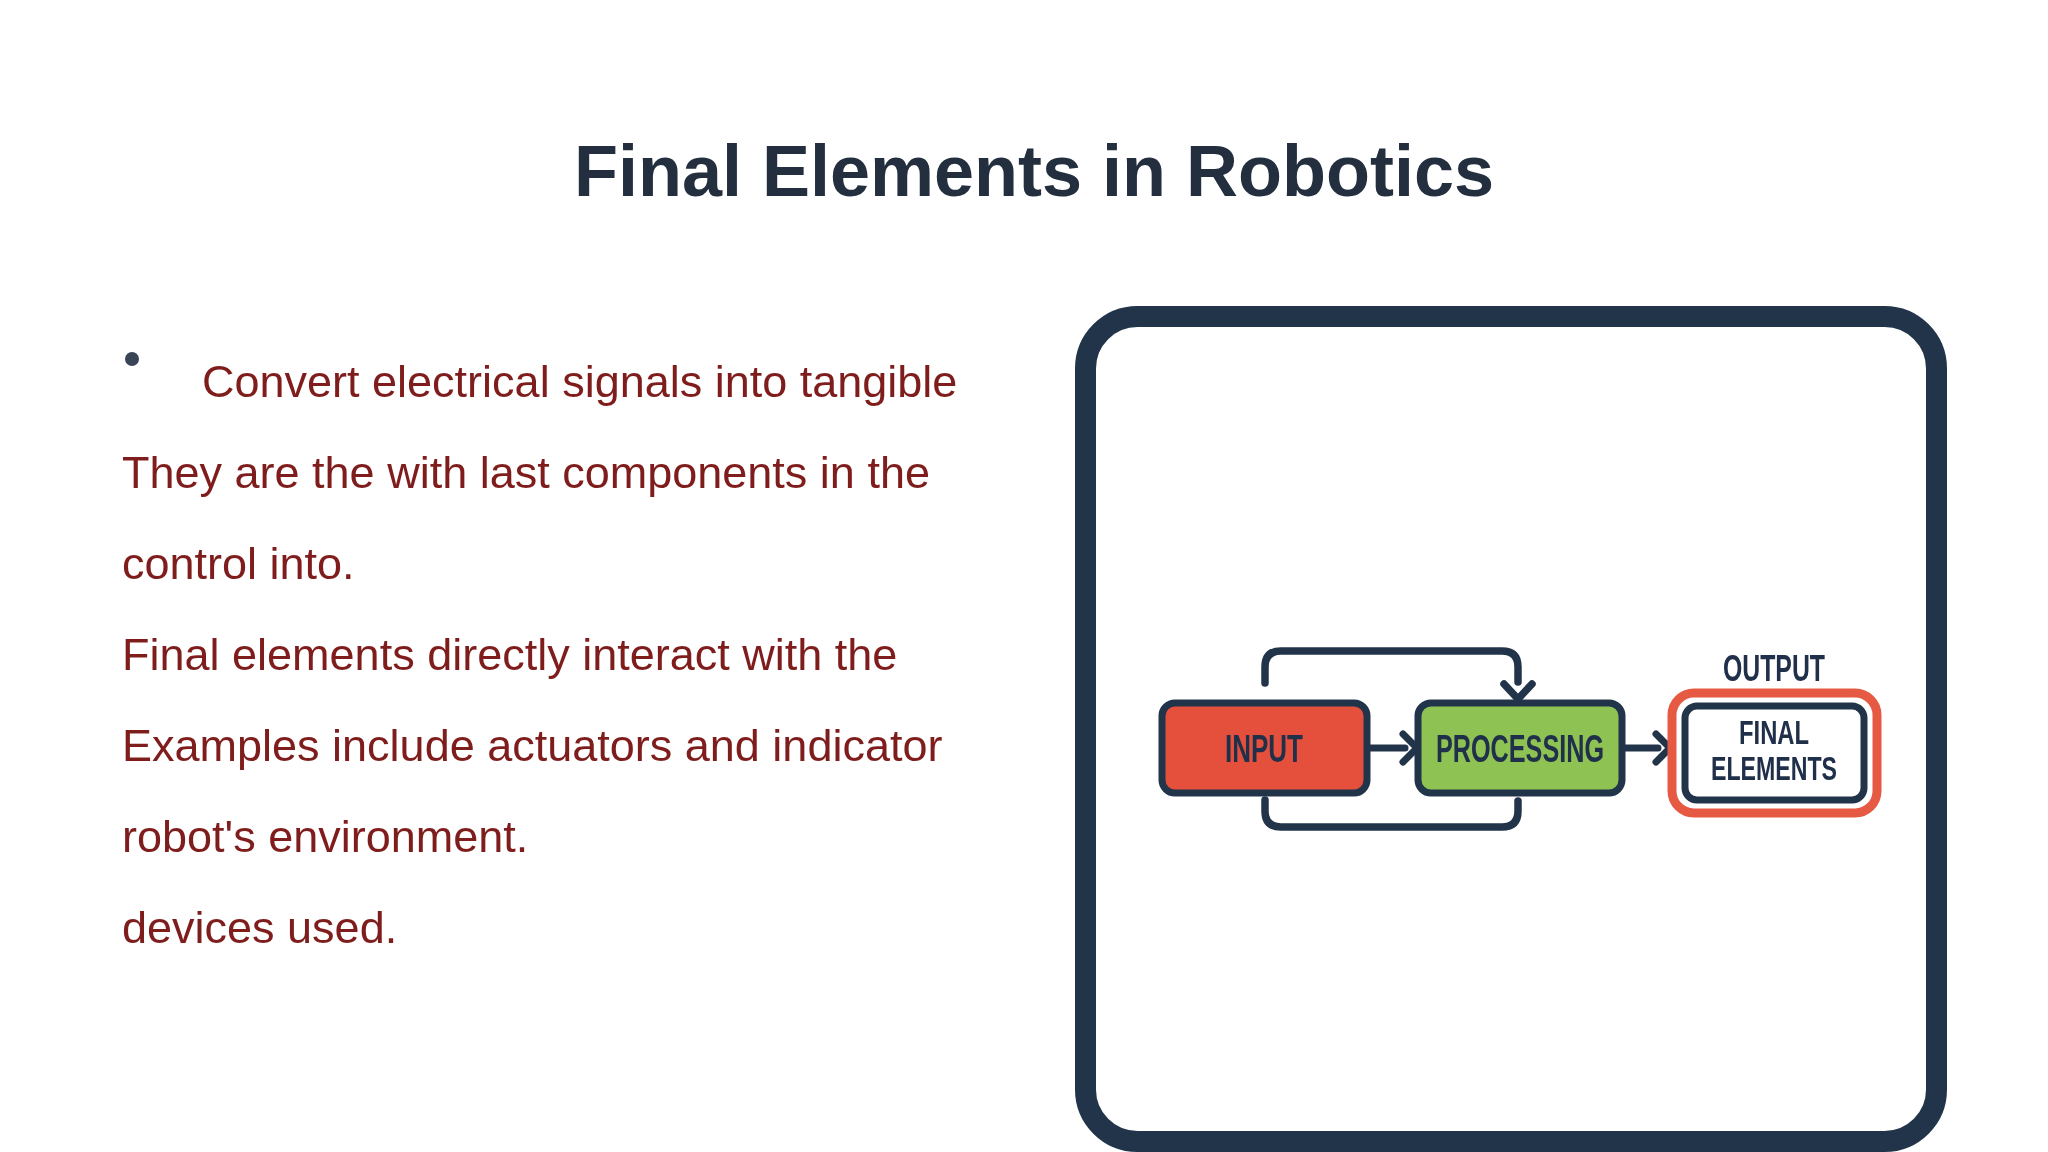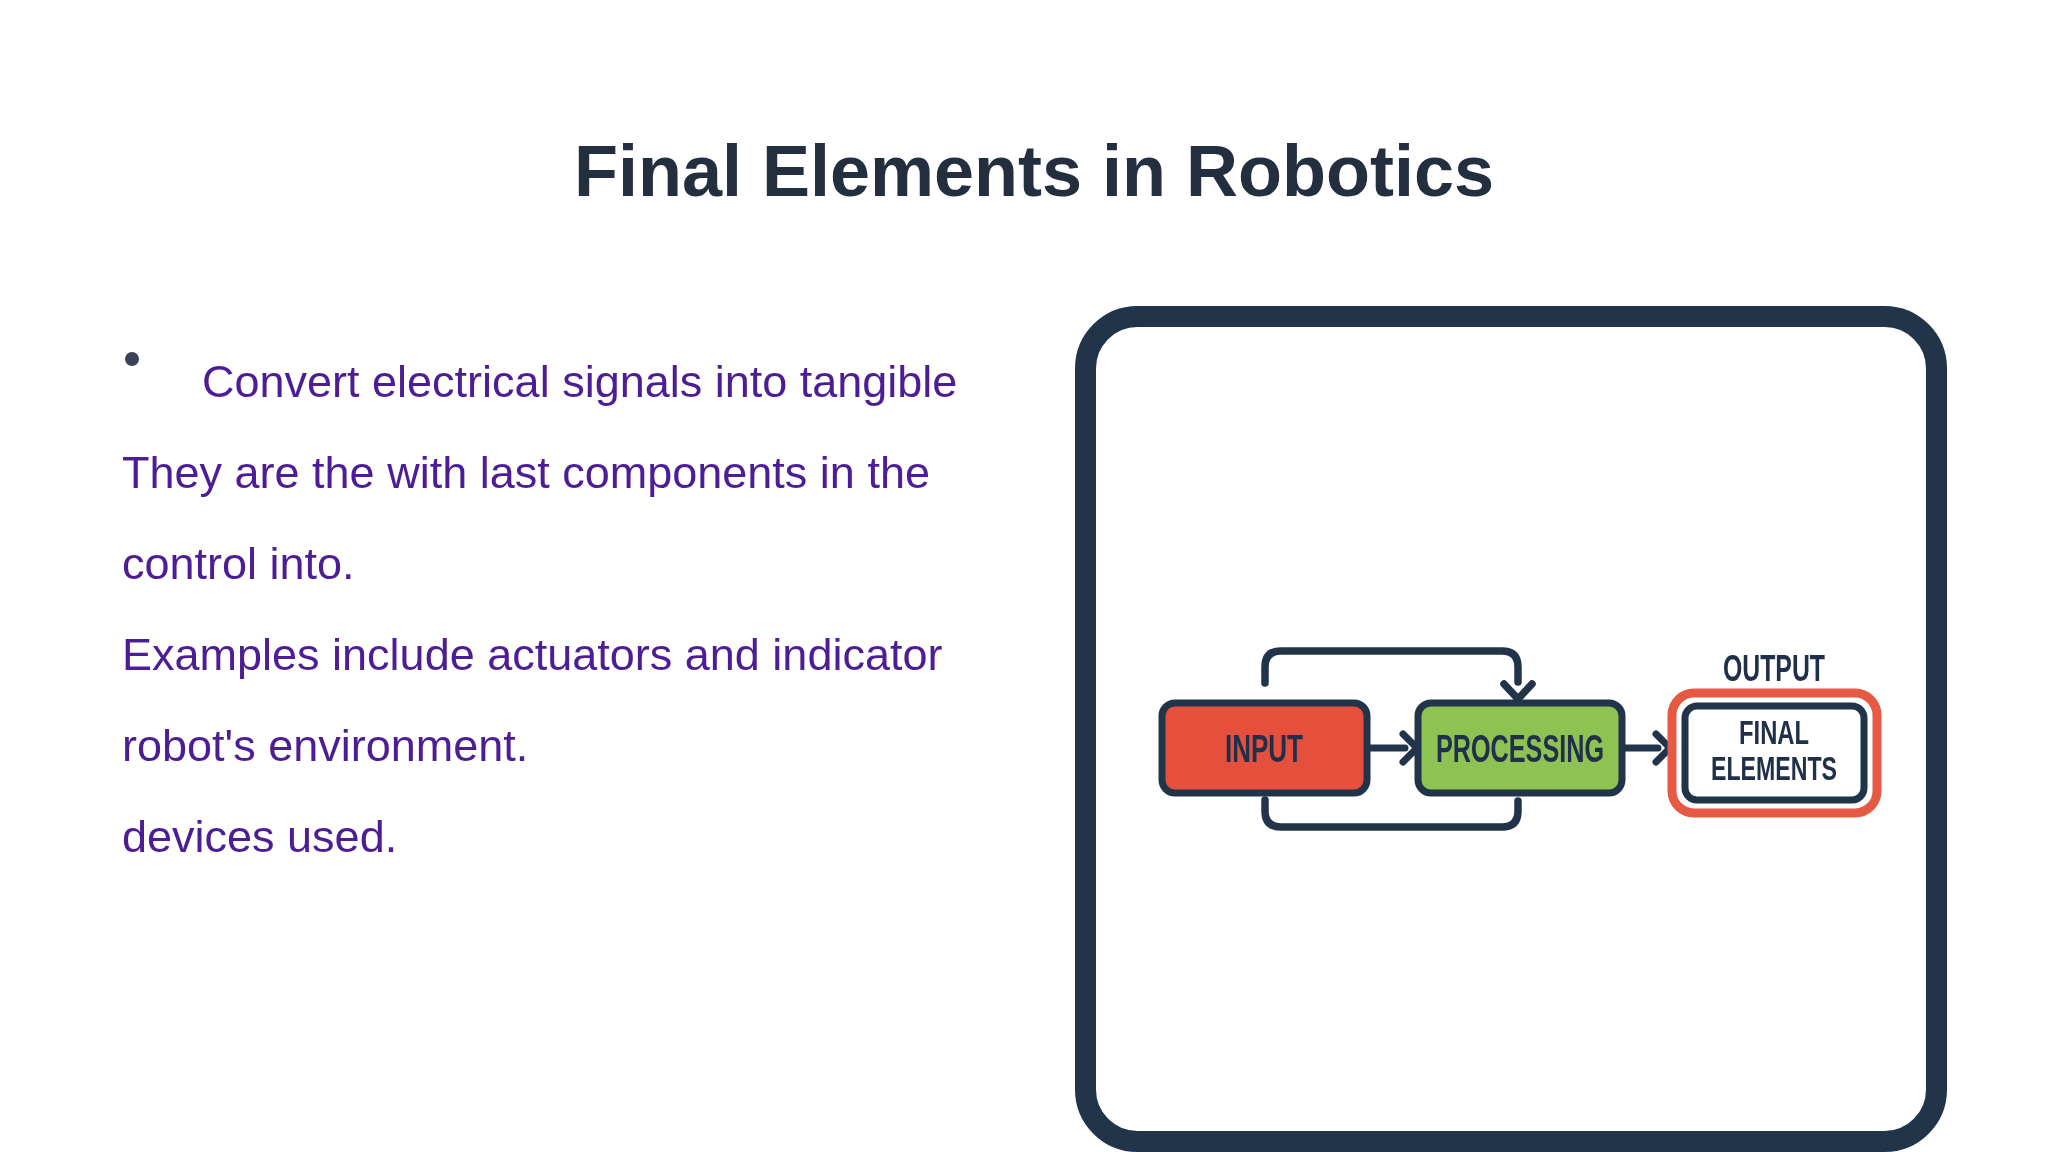--- a/index.html
+++ b/index.html
@@ -15,21 +15,21 @@
   .title{
     position:absolute;left:0;top:121px;width:2048px;
     margin:10px;text-align:center;
     font-size:72px;line-height:80px;font-weight:bold;
     color:#232e3f;letter-spacing:0px;
   }
 
   
   .text-block{
     position:absolute;left:122px;top:336px;width:960px;
-    color:#4c1d95;font-size:45px;
+    color:#7f1d1d;font-size:45px;
   }
   .line{height:91px;line-height:91px;white-space:nowrap;}
   .line.indent{padding-left:80px;}
   .bullet-dot{
     position:absolute;left:125px;top:352px;
     width:14px;height:14px;border-radius:50%;
     background:#394457;
   }
 
   
@@ -46,20 +46,21 @@
 <main class="slide">
 
   <h1 class="title">Final Elements in Robotics</h1>
 
   <div class="bullet-dot"></div>
 
   <div class="text-block">
     <div class="line indent">Convert electrical signals into tangible</div>
     <div class="line">They are the with last components in the</div>
     <div class="line">control into.</div>
+    <div class="line">Final elements directly interact with the</div>
     <div class="line">Examples include actuators and indicator</div>
     <div class="line">robot's environment.</div>
     <div class="line">devices used.</div>
   </div>
 
   <svg class="diagram-svg" width="872" height="846" viewBox="0 0 872 846">
 
     <rect x="10.5" y="10.5" width="851" height="825" rx="52" fill="#ffffff" stroke="#22344a" stroke-width="21"></rect>
 
     <path d="M190 377 V361 Q190 345 206 345 H427 Q443 345 443 361 V376" fill="none" stroke="#22344a" stroke-width="7.5" stroke-linecap="round"></path>

